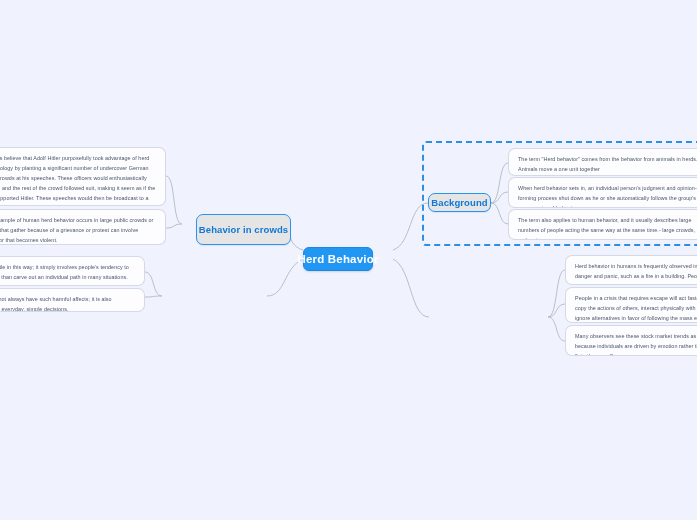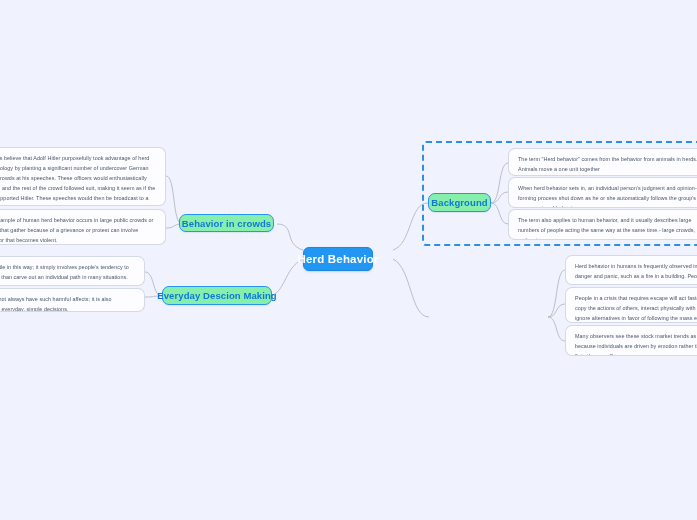--- a/index.html
+++ b/index.html
@@ -57,21 +57,21 @@
     border: 1px solid #1d87df;
     border-radius: 6px;
     color: #ffffff;
     font-size: 11.5px;
     font-weight: bold;
     letter-spacing: .2px;
     box-shadow: 0 1px 2px rgba(20,60,120,.18);
   }
 
   .node-branch {
-    background: #86efac;
+    background: #e5e5e5;
     border: 1.6px solid #2694f0;
     color: #1077d6;
     font-size: 9.5px;
     font-weight: bold;
     letter-spacing: .1px;
     box-shadow: 0 1px 1px rgba(30,80,150,.10);
   }
 
   .leaf {
     position: absolute;
@@ -123,35 +123,32 @@
       <path d="M548 317 C 558 317, 555 341, 565 341"></path>
     </g>
   </svg>
 
   <div class="selection-rect" style="left:422px; top:141px; width:292px; height:105px;"></div>
 
   <div class="node node-root" style="left:303px; top:247px; width:70px; height:24px;">
     <span>Herd Behavior</span>
   </div>
 
-  <div class="node node-branch" style="left:179px; top:214px; width:95px; height:18px;">
+  <div class="node node-branch" style="left:196px; top:214px; width:95px; height:31px;">
     <span>Behavior in crowds</span>
   </div>
 
   <div class="leaf clip-left" style="left:-46px; top:147px; width:212px; height:59px;">
     <p>Some historians believe that Adolf Hitler purposefully took advantage of herd behavior psychology by planting a significant number of undercover German officers in the crowds at his speeches. These officers would enthusiastically cheer for Hitler, and the rest of the crowd followed suit, making it seem as if the entire crowd supported Hitler. These speeches would then be broadcast to a larger public audience, amplifying the affect.</p>
   </div>
 
   <div class="leaf clip-left" style="left:-46px; top:209px; width:212px; height:36px;">
     <p>The obvious example of human herd behavior occurs in large public crowds or mobs. Crowds that gather because of a grievance or protest can involve herding behavior that becomes violent.</p>
   </div>
 
-  <div class="node node-branch" style="left:162px; top:286px; width:110px; height:19px;">
-    <span>Everyday Descion Making</span>
-  </div>
 
   <div class="leaf clip-left" style="left:-60px; top:256px; width:205px; height:30px;">
     <p>Herd behavior is subtle in this way; it simply involves people's tendency to follow a crowd rather than carve out an individual path in many situations.</p>
   </div>
 
   <div class="leaf clip-left" style="left:-60px; top:288px; width:205px; height:24px;">
     <p>Herd behavior does not always have such harmful affects; it is also influential in people's everyday, simple decisions.</p>
   </div>
 
   <div class="node node-branch" style="left:428px; top:193px; width:63px; height:19px;">

